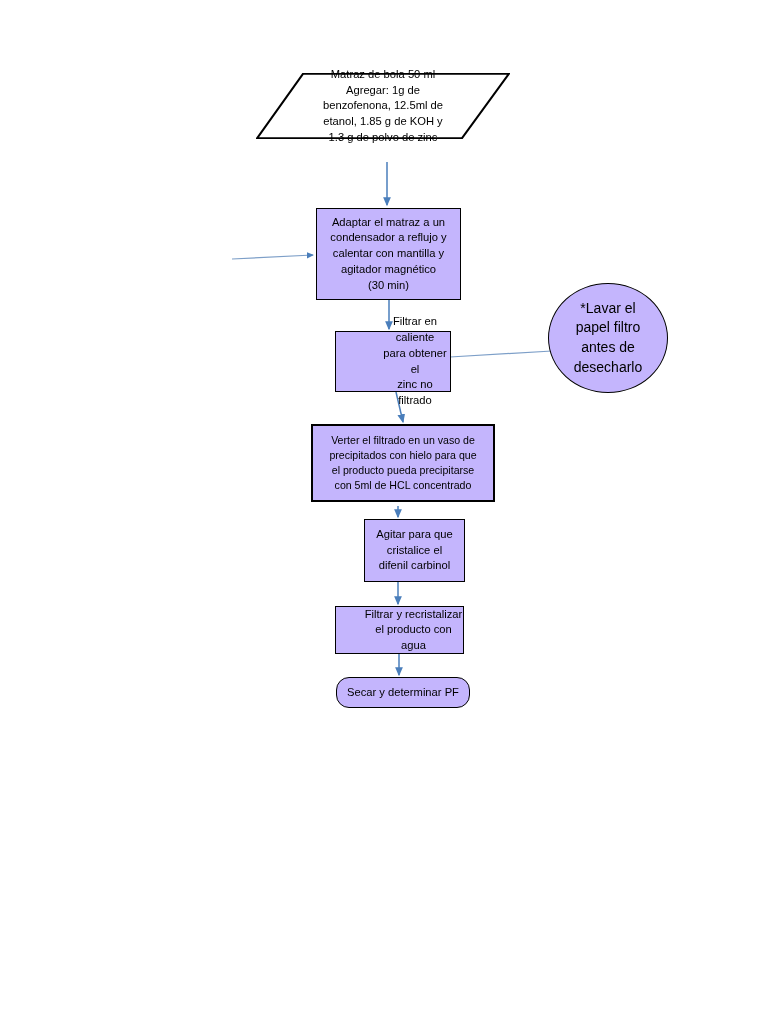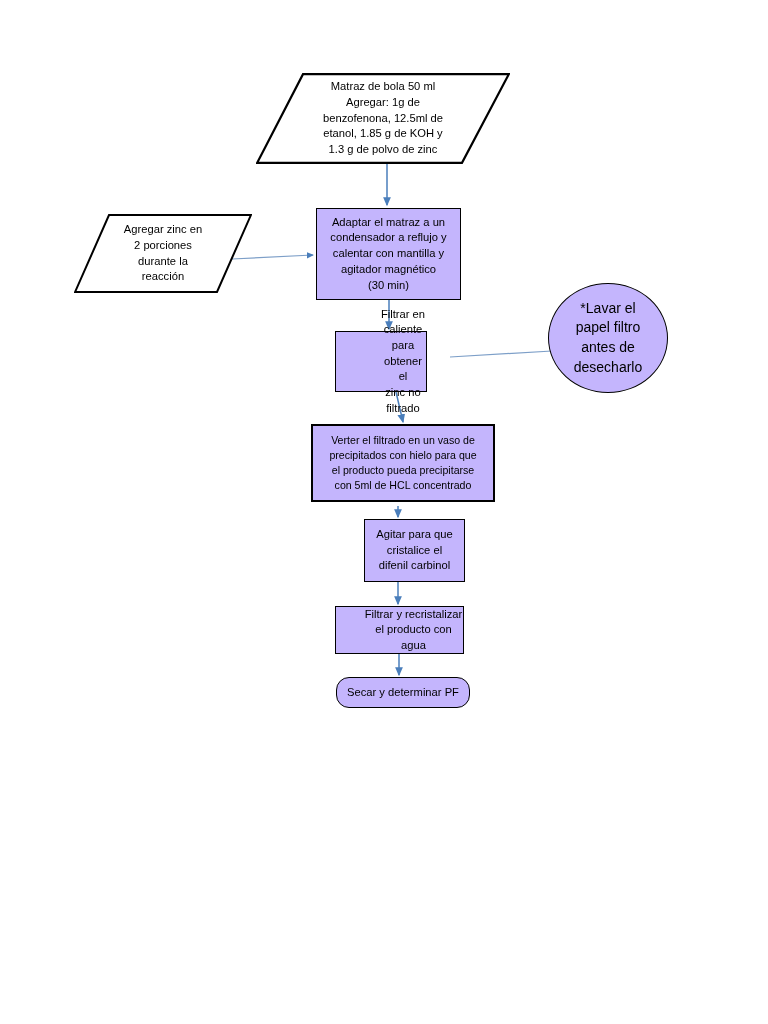--- a/index.html
+++ b/index.html
@@ -103,50 +103,41 @@
 
     <line x1="396" y1="392" x2="403" y2="422" stroke="#4a7ebb" stroke-width="1.5" marker-end="url(#arrowhead)"></line>
 
     <line x1="398" y1="506" x2="398" y2="517" stroke="#4a7ebb" stroke-width="1.5" marker-end="url(#arrowhead)"></line>
 
     <line x1="398" y1="582" x2="398" y2="604" stroke="#4a7ebb" stroke-width="1.5" marker-end="url(#arrowhead)"></line>
 
     <line x1="399" y1="654" x2="399" y2="675" stroke="#4a7ebb" stroke-width="1.5" marker-end="url(#arrowhead)"></line>
   </svg>
 
-  <div class="node node-para" style="left:256px; top:73px; width:254px; height:91px;">
+  <div class="node node-para" style="left:256px; top:73px; width:254px; height:66px;">
     <svg class="para-shape" viewBox="0 0 254 89" preserveAspectRatio="none" xmlns="http://www.w3.org/2000/svg">
       <polygon points="47,1.2 252.8,1.2 206,87.8 1.2,87.8" fill="#ffffff" stroke="#000000" stroke-width="2.2"></polygon>
     </svg>
     <span class="node-text" style="font-size:11.2px;">Matraz de bola 50 ml
 Agregar:  1g de
 benzofenona, 12.5ml de
 etanol, 1.85 g de KOH y
 1.3 g de polvo de zinc</span>
   </div>
 
-  <div class="node node-para" style="left:74px; top:214px; width:178px; height:79px;">
-    <svg class="para-shape" viewBox="0 0 178 79" preserveAspectRatio="none" xmlns="http://www.w3.org/2000/svg">
-      <polygon points="35,1.1 176.9,1.1 143,77.9 1.1,77.9" fill="#ffffff" stroke="#000000" stroke-width="2"></polygon>
-    </svg>
-    <span class="node-text" style="font-size:11.2px;">Agregar zinc en
-2 porciones
-durante la
-reacción</span>
-  </div>
 
   <div class="node node-rect" style="left:316px; top:208px; width:145px; height:92px;">
     <span class="node-text" style="font-size:11.2px;">Adaptar el matraz a un
 condensador a reflujo y
 calentar con mantilla y
 agitador magnético
 (30 min)</span>
   </div>
 
-  <div class="node node-rect" style="left:335px; top:331px; width:92px; height:61px;padding-left:44px;">
+  <div class="node node-rect" style="left:335px; top:331px; width:116px; height:61px;padding-left:44px;">
     <span class="node-text" style="font-size:11.2px;">Filtrar en caliente
 para obtener el
 zinc no filtrado</span>
   </div>
 
   <div class="node node-circle" style="left:548px; top:283px; width:120px; height:110px;">
     <span class="node-text" style="font-size:14px;">*Lavar el
 papel filtro
 antes de
 desecharlo</span>

